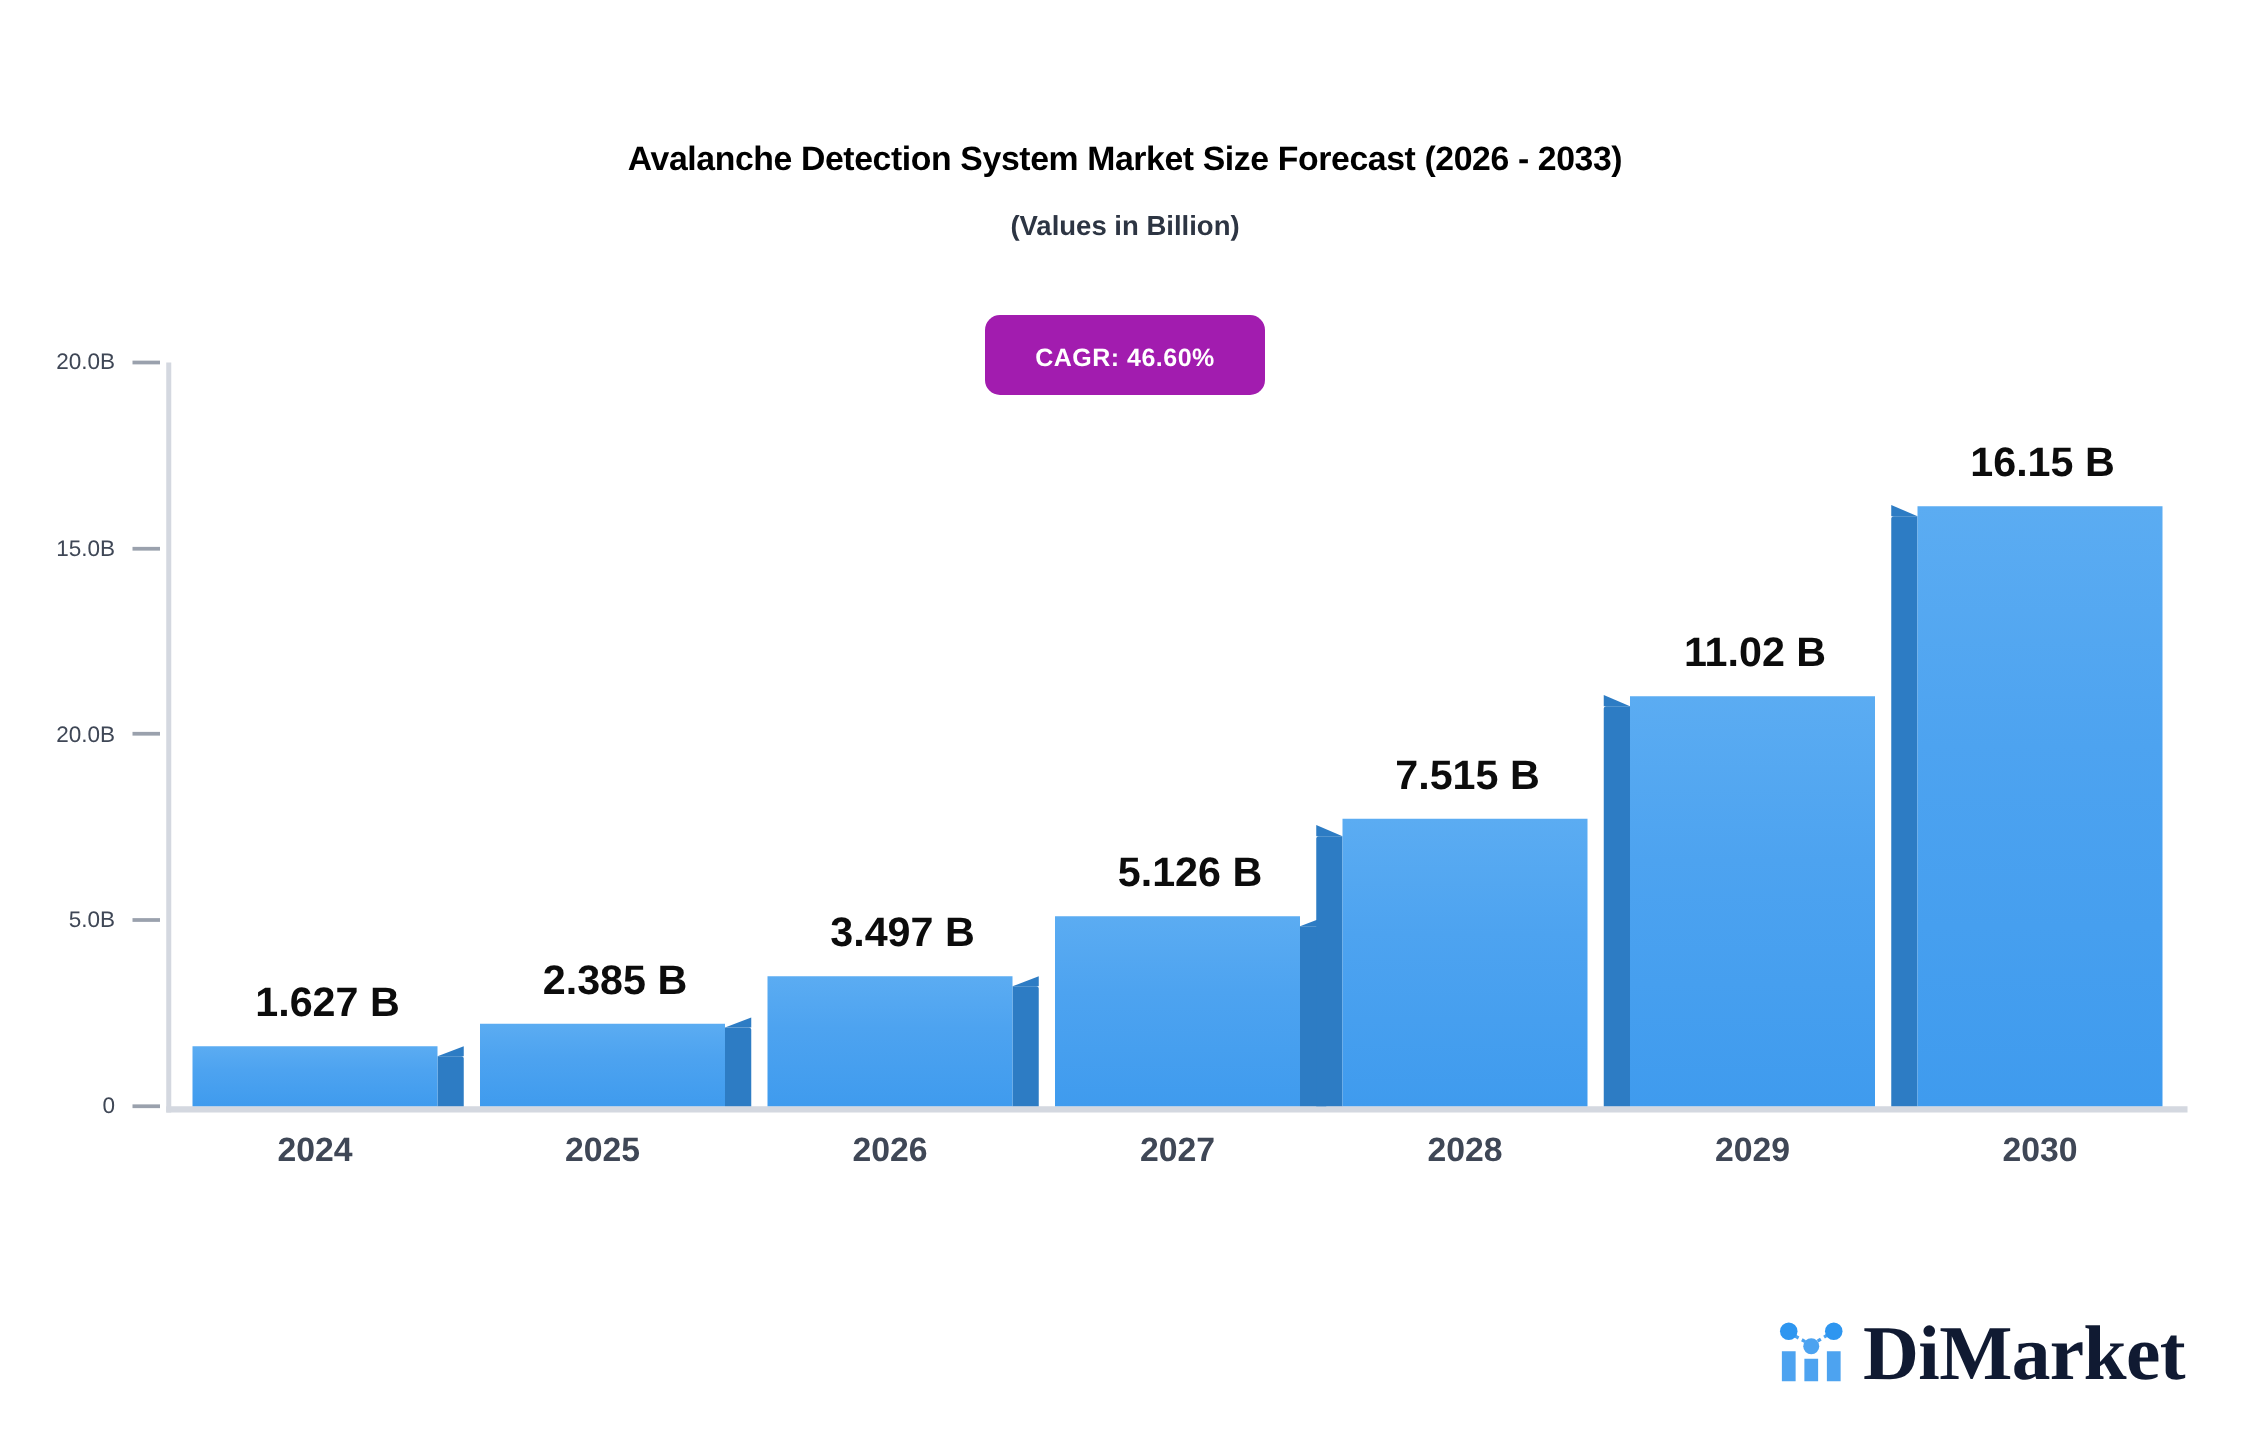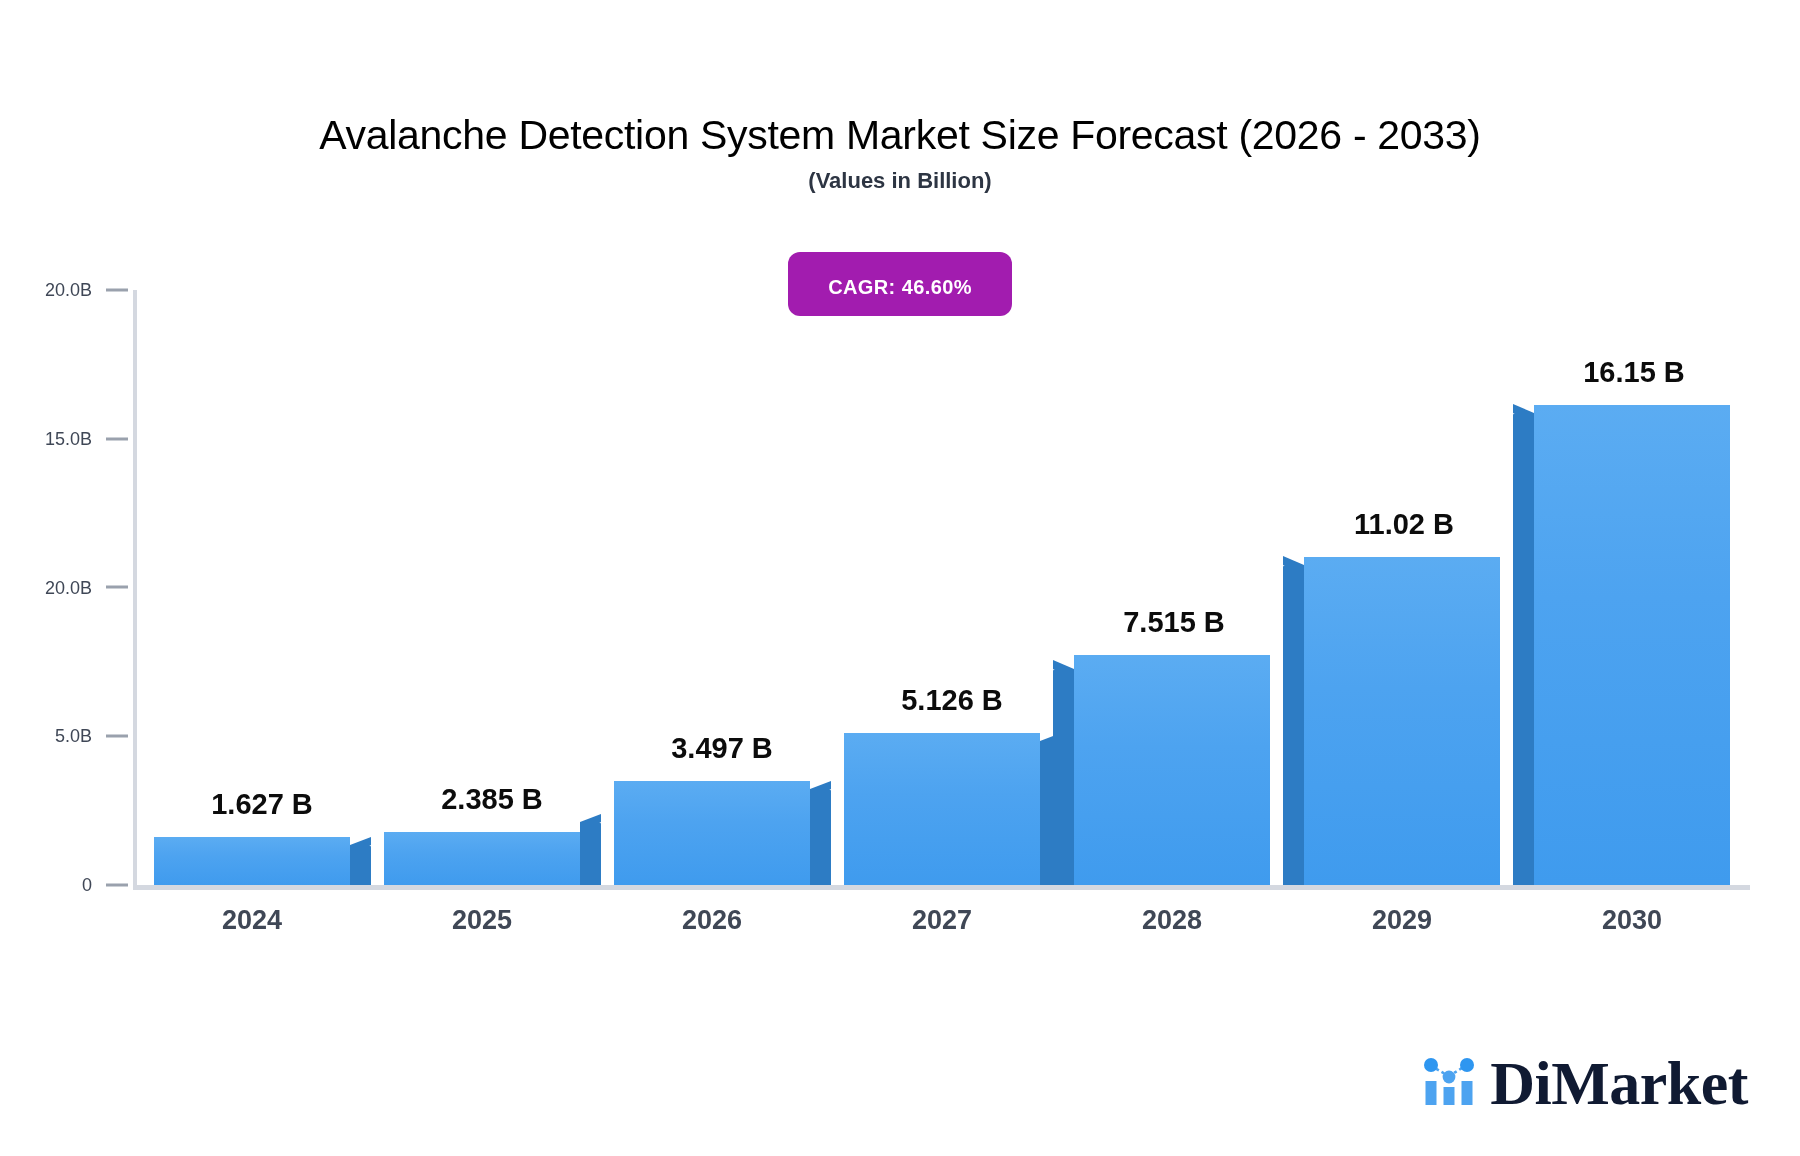--- a/index.html
+++ b/index.html
@@ -8,21 +8,21 @@
     background: #ffffff;
     font-family: "Liberation Sans", sans-serif;
     overflow: hidden;
   }
   .page { position: relative; width: 1800px; height: 1156px; background: #fff; }
 
   
   .chart-title {
     position: absolute; top: 112px; left: 0; width: 1800px;
     text-align: center;
-    font-size: 41px; font-weight: 400; letter-spacing: -0.3px;
+    font-size: 27px; font-weight: 700; letter-spacing: -0.3px;
     color: #000000;
     white-space: nowrap;
   }
   .chart-subtitle {
     position: absolute; top: 168px; left: 0; width: 1800px;
     text-align: center;
     font-size: 22px; font-weight: 700;
     color: #2d3543;
   }
   .cagr-wrap {
@@ -130,21 +130,21 @@
     width: 0; height: 0;
     border-right: 21px solid transparent;
     border-bottom: 9px solid #2d7cc4;
   }
   .bar-label {
     position: absolute;
     left: 50%;
     transform: translateX(-50%);
     bottom: 100%;
     margin-bottom: 16px;
-    font-size: 29px; font-weight: 600;
+    font-size: 33px; font-weight: 600;
     color: #0c0c0c;
     white-space: nowrap;
   }
   .bar-group.side-right .bar-label { margin-left: 10px; }
   .bar-group.side-left  .bar-label { margin-left: 2px; }
 
   .xlabels {
     position: absolute;
     left: 137px; top: 905px;
     width: 1610px;
@@ -202,21 +202,21 @@
           <div class="bar-group side-right">
             <div class="bar-side" style="height: 40.4032px;"></div>
             <div class="bar-face" style="height: 48.4032px;">
               <div class="bar-label">1.627 B</div>
             </div>
           </div>
         </div>
         <div class="bar-slot">
           <div class="bar-group side-right">
             <div class="bar-side" style="height: 62.9537px;"></div>
-            <div class="bar-face" style="height: 53px;">
+            <div class="bar-face" style="height: 66px;">
               <div class="bar-label">2.385 B</div>
             </div>
           </div>
         </div>
         <div class="bar-slot">
           <div class="bar-group side-right">
             <div class="bar-side" style="height: 96.0357px;"></div>
             <div class="bar-face" style="height: 104.036px;">
               <div class="bar-label">3.497 B</div>
             </div>

